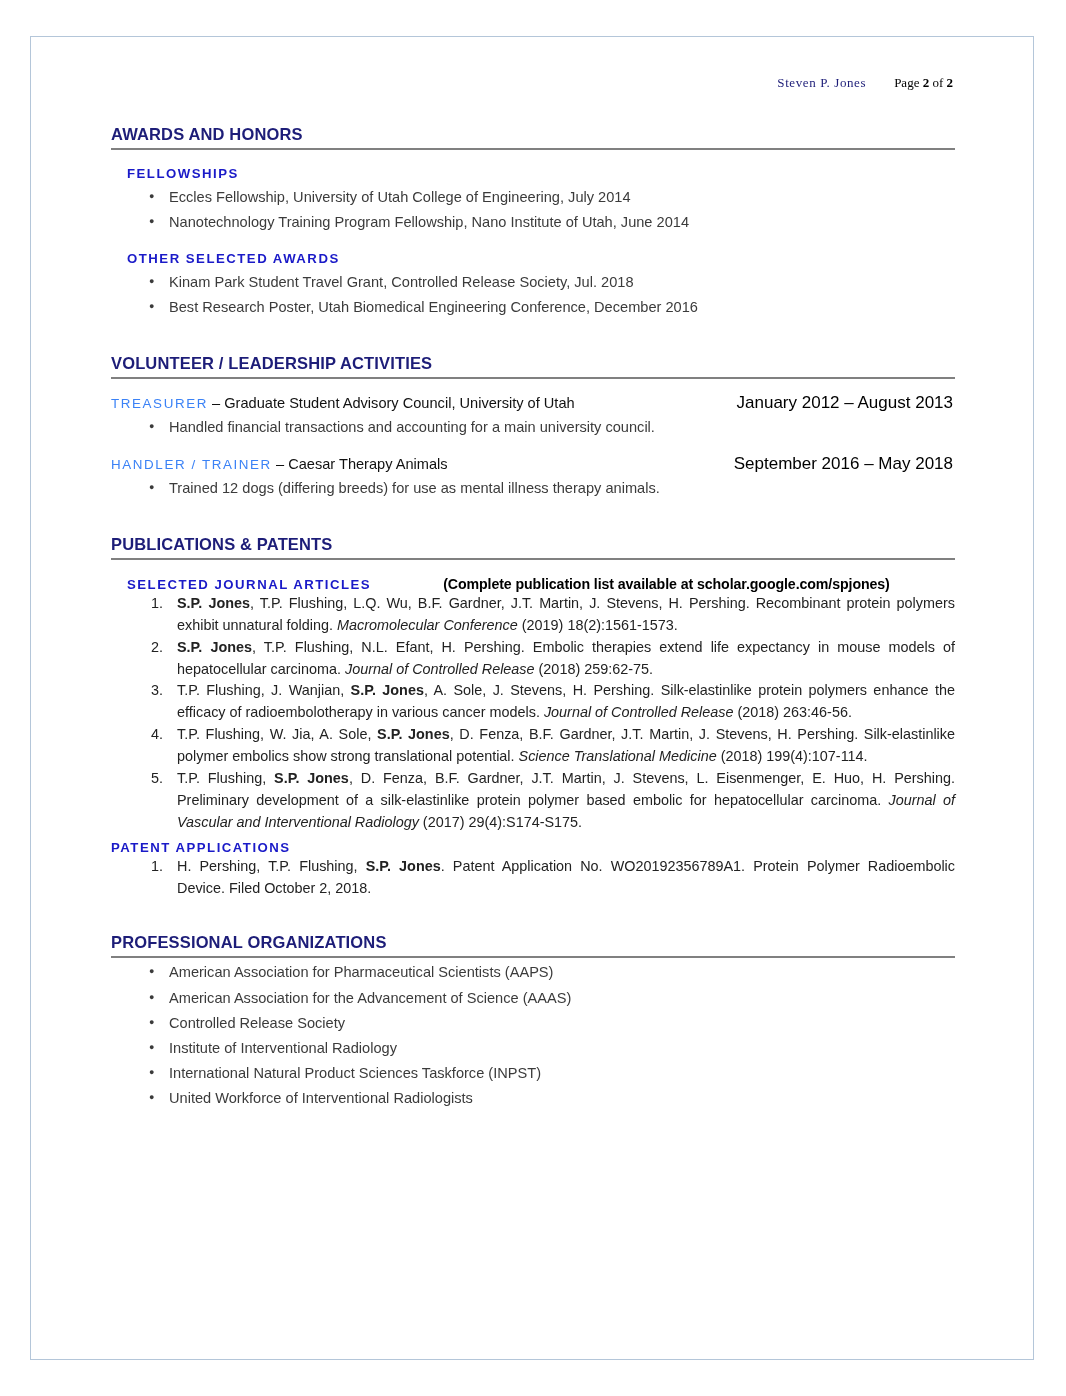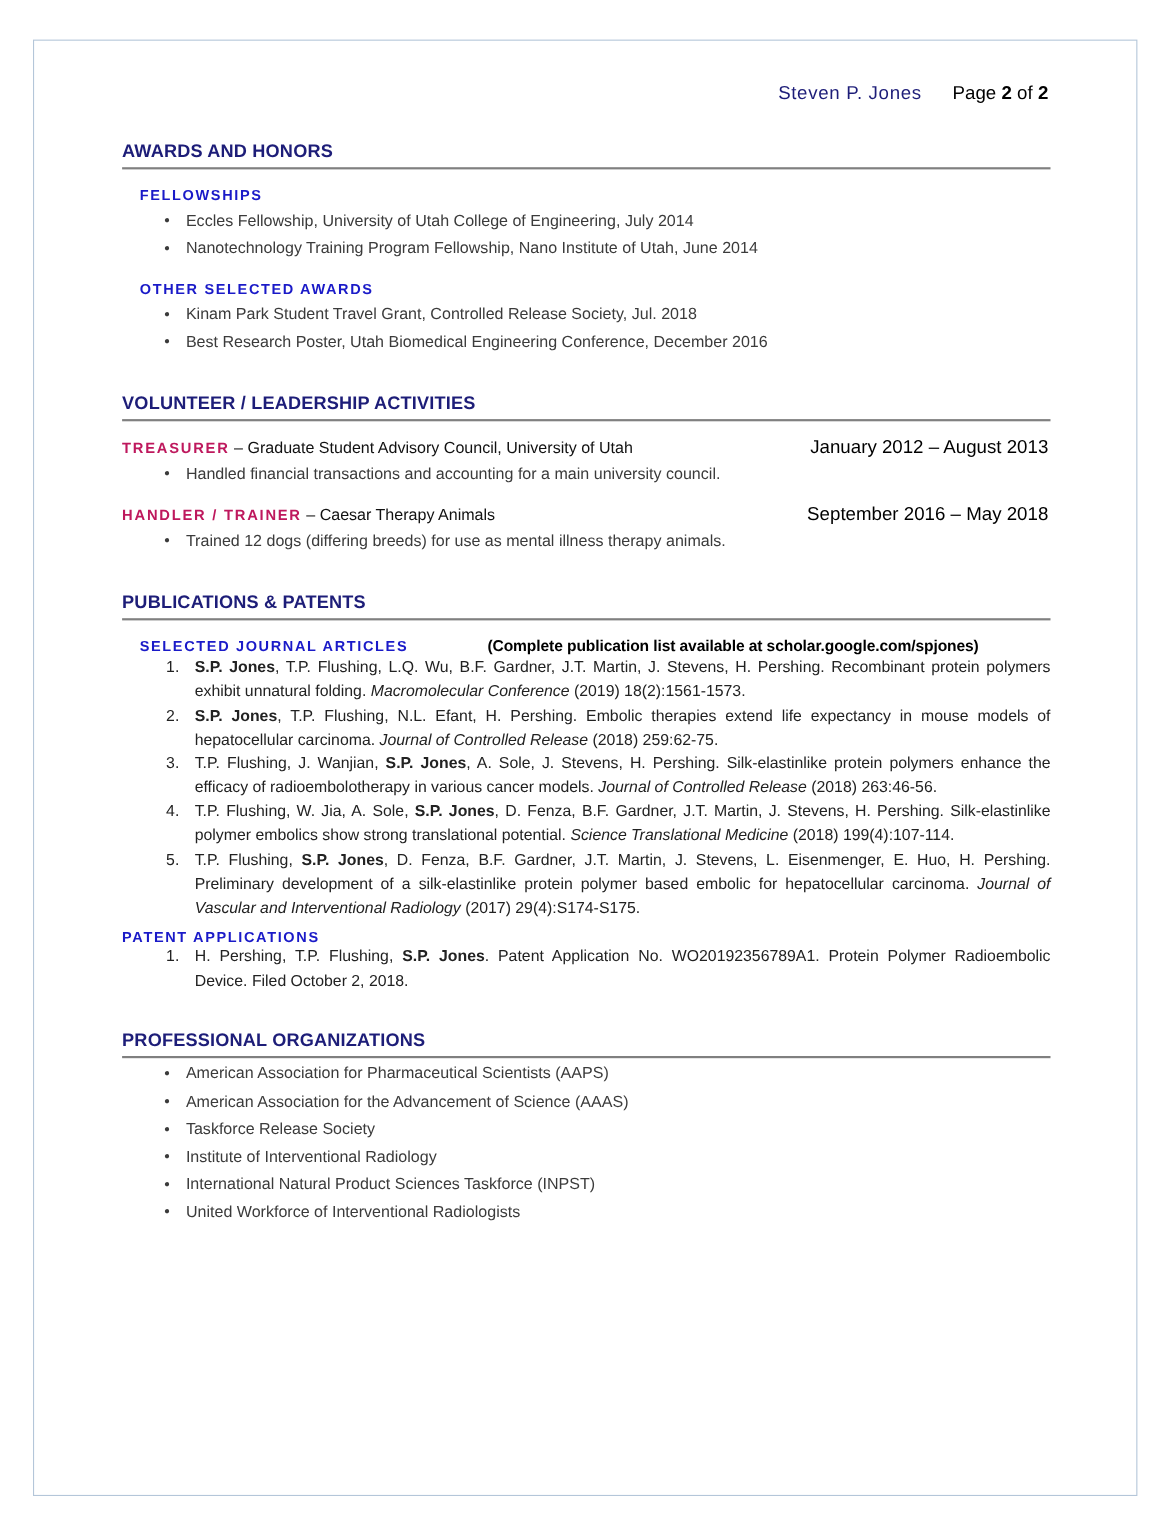--- a/index.html
+++ b/index.html
@@ -29,24 +29,25 @@
   .content {
     position: absolute;
     left: 80px;
     top: 38px;
     width: 844px;
   }
 
   
   .doc-header {
     text-align: right;
-    font-size: 17px;
+    font-size: 13px;
     color: #000;
     padding-right: 2px;
     white-space: nowrap;
+    font-family: Liberation Serif, serif;
   }
   .doc-header .name {
     color: #1d1d78;
     letter-spacing: 0.6px;
     margin-right: 28px;
   }
   .doc-header .pageinfo { color: #000; }
   .doc-header .pageinfo b { font-weight: bold; }
 
   
@@ -124,22 +125,22 @@
     justify-content: space-between;
     align-items: baseline;
     margin-top: 14px;
     margin-bottom: 2px;
   }
   .role-left {
     font-size: 14.6px;
     color: #111;
   }
   .role-title {
-    font-weight: bold;
-    color: #be185d;
+    font-weight: normal;
+    color: #3b82f6;
     letter-spacing: 1.6px;
     font-size: 13.4px;
   }
   .role-org { color: #111; }
   .role-dates {
     font-size: 17px;
     color: #000;
     white-space: nowrap;
     padding-right: 2px;
   }
@@ -253,21 +254,21 @@
           <li><span>H. Pershing, T.P. Flushing, </span><b>S.P. Jones</b><span>. Patent Application No. WO20192356789A1. Protein Polymer Radioembolic Device. Filed October 2, 2018.</span></li>
         </ol>
     </div>
 
     <div class="section">
       <div class="section-title">PROFESSIONAL ORGANIZATIONS</div>
       <div class="rule"></div>
       <ul class="bullets orgs" id="orgs-list">
           <li>American Association for Pharmaceutical Scientists (AAPS)</li>
           <li>American Association for the Advancement of Science (AAAS)</li>
-          <li>Taskforce Release Society</li>
+          <li>Controlled Release Society</li>
           <li>Institute of Interventional Radiology</li>
           <li>International Natural Product Sciences Taskforce (INPST)</li>
           <li>United Workforce of Interventional Radiologists</li>
         </ul>
     </div>
 
   </div>
 </div>
 
 </body></html>

